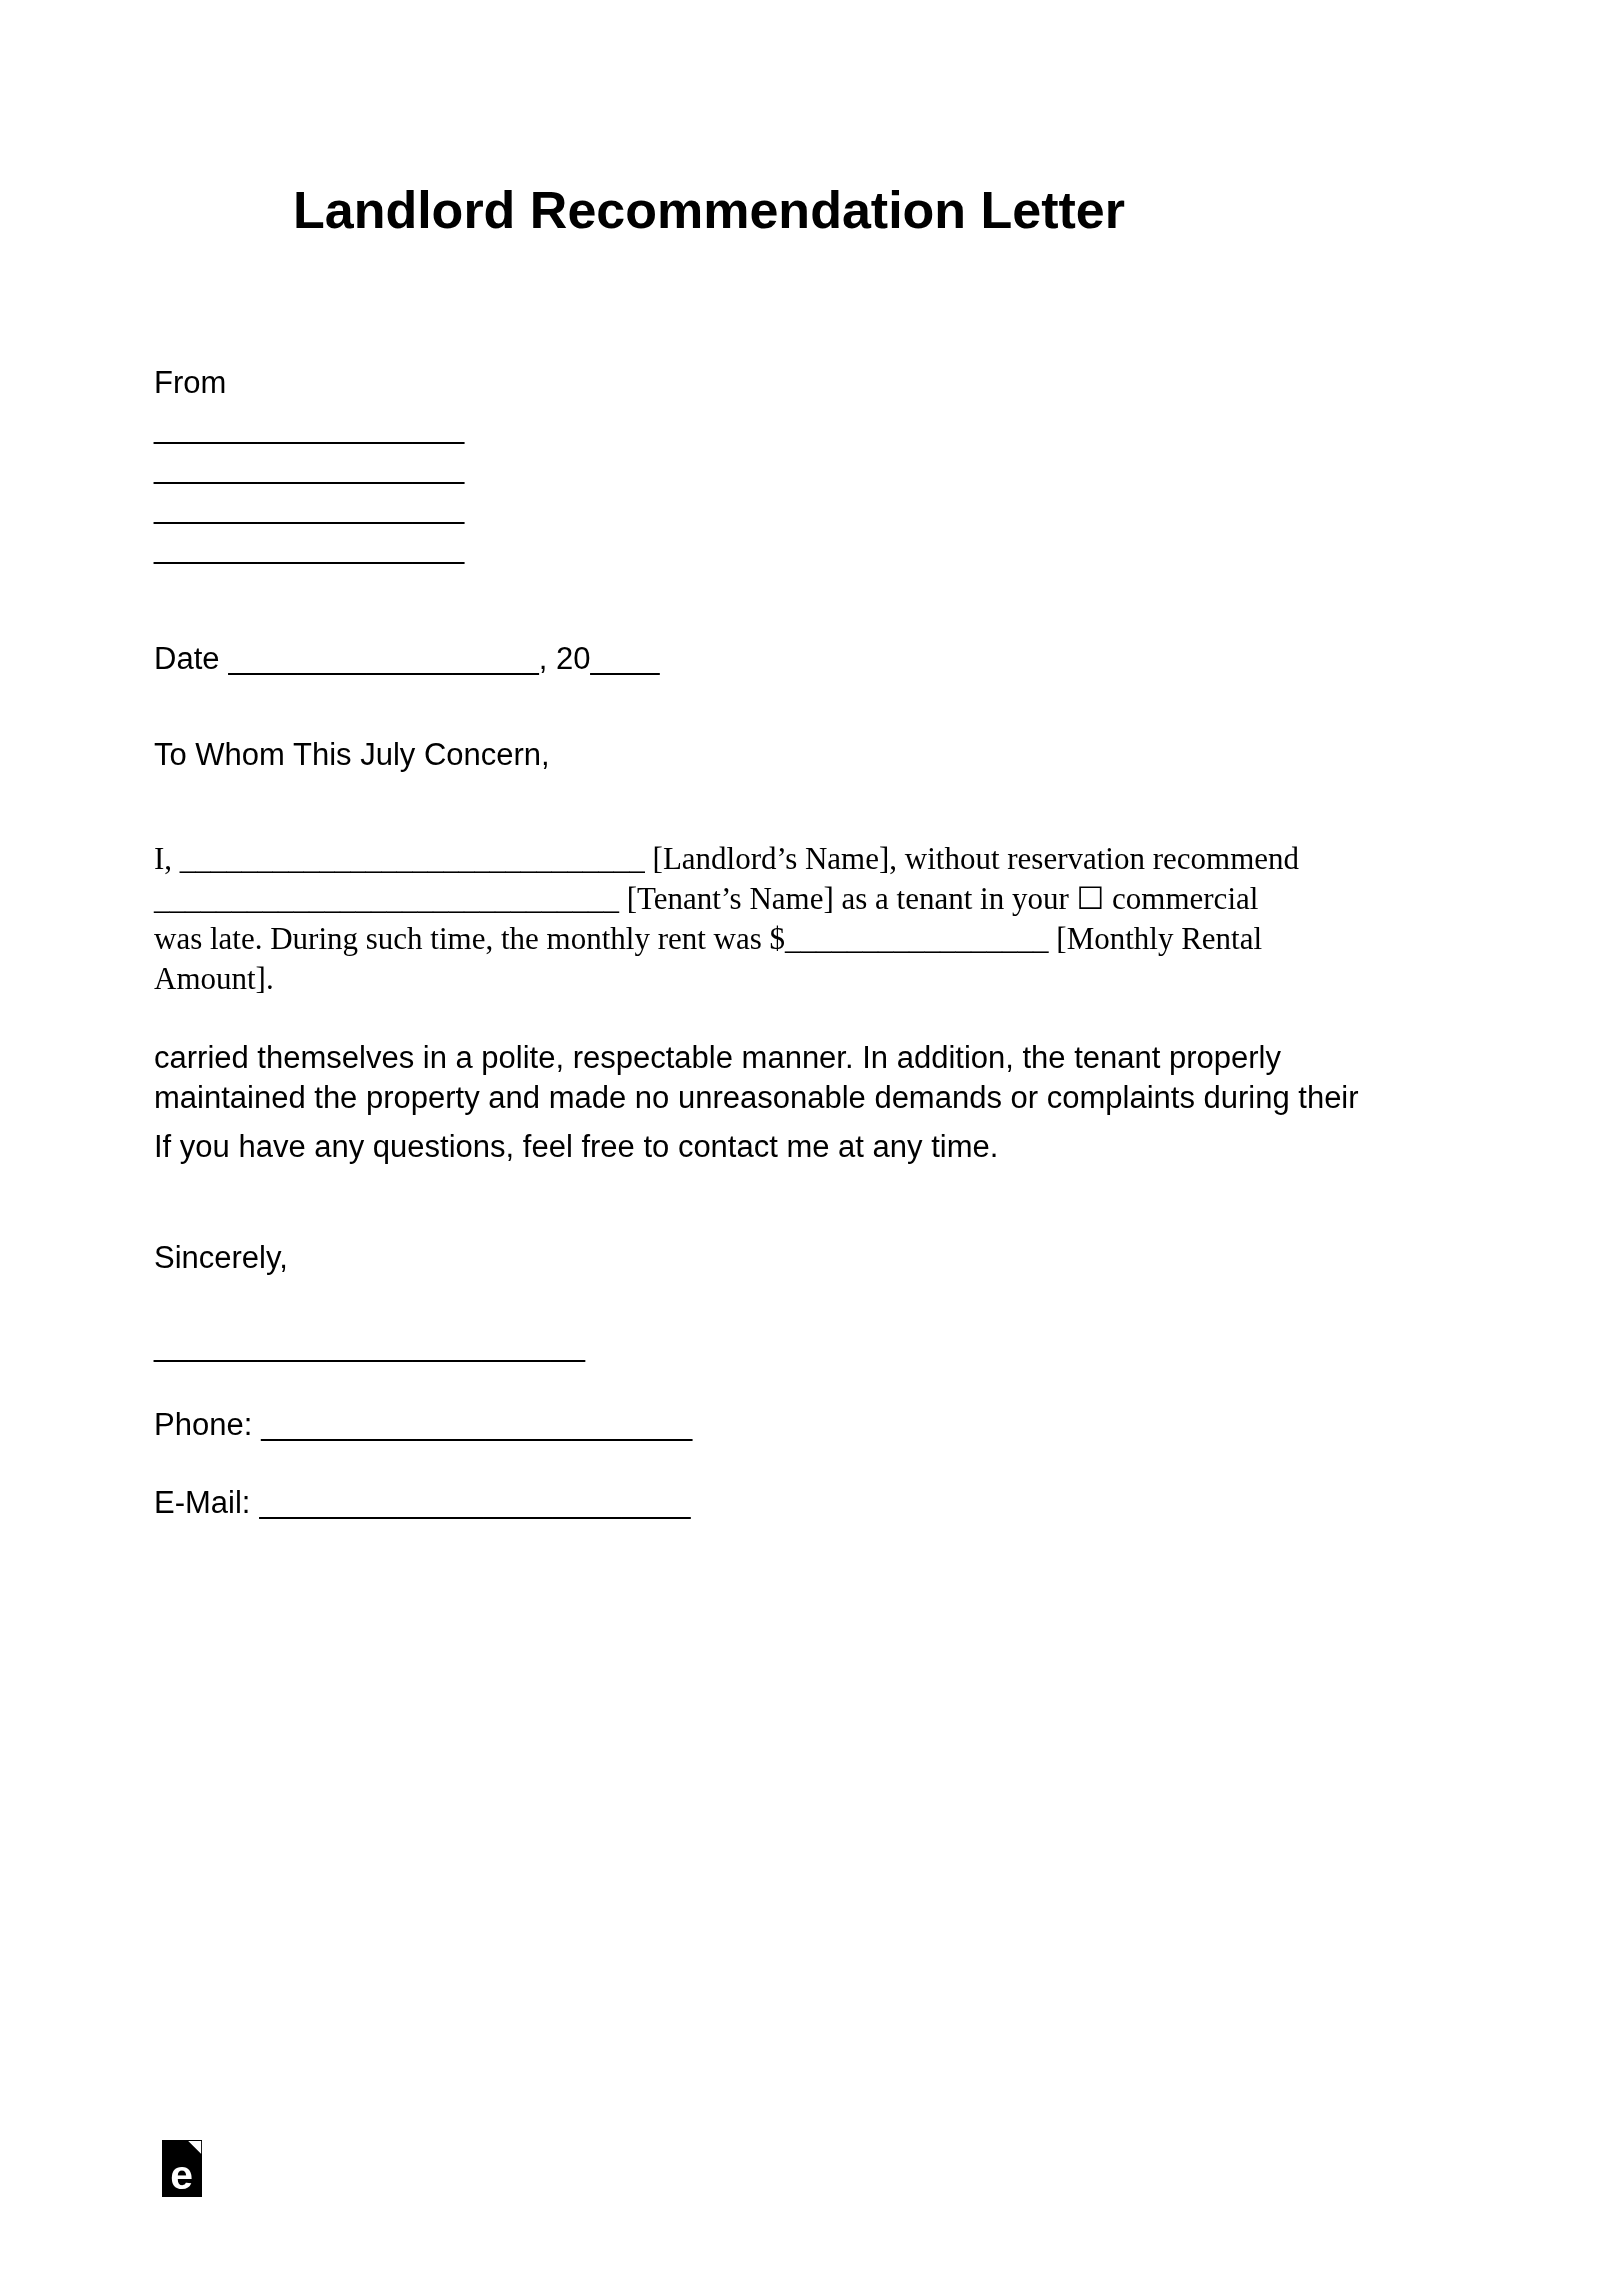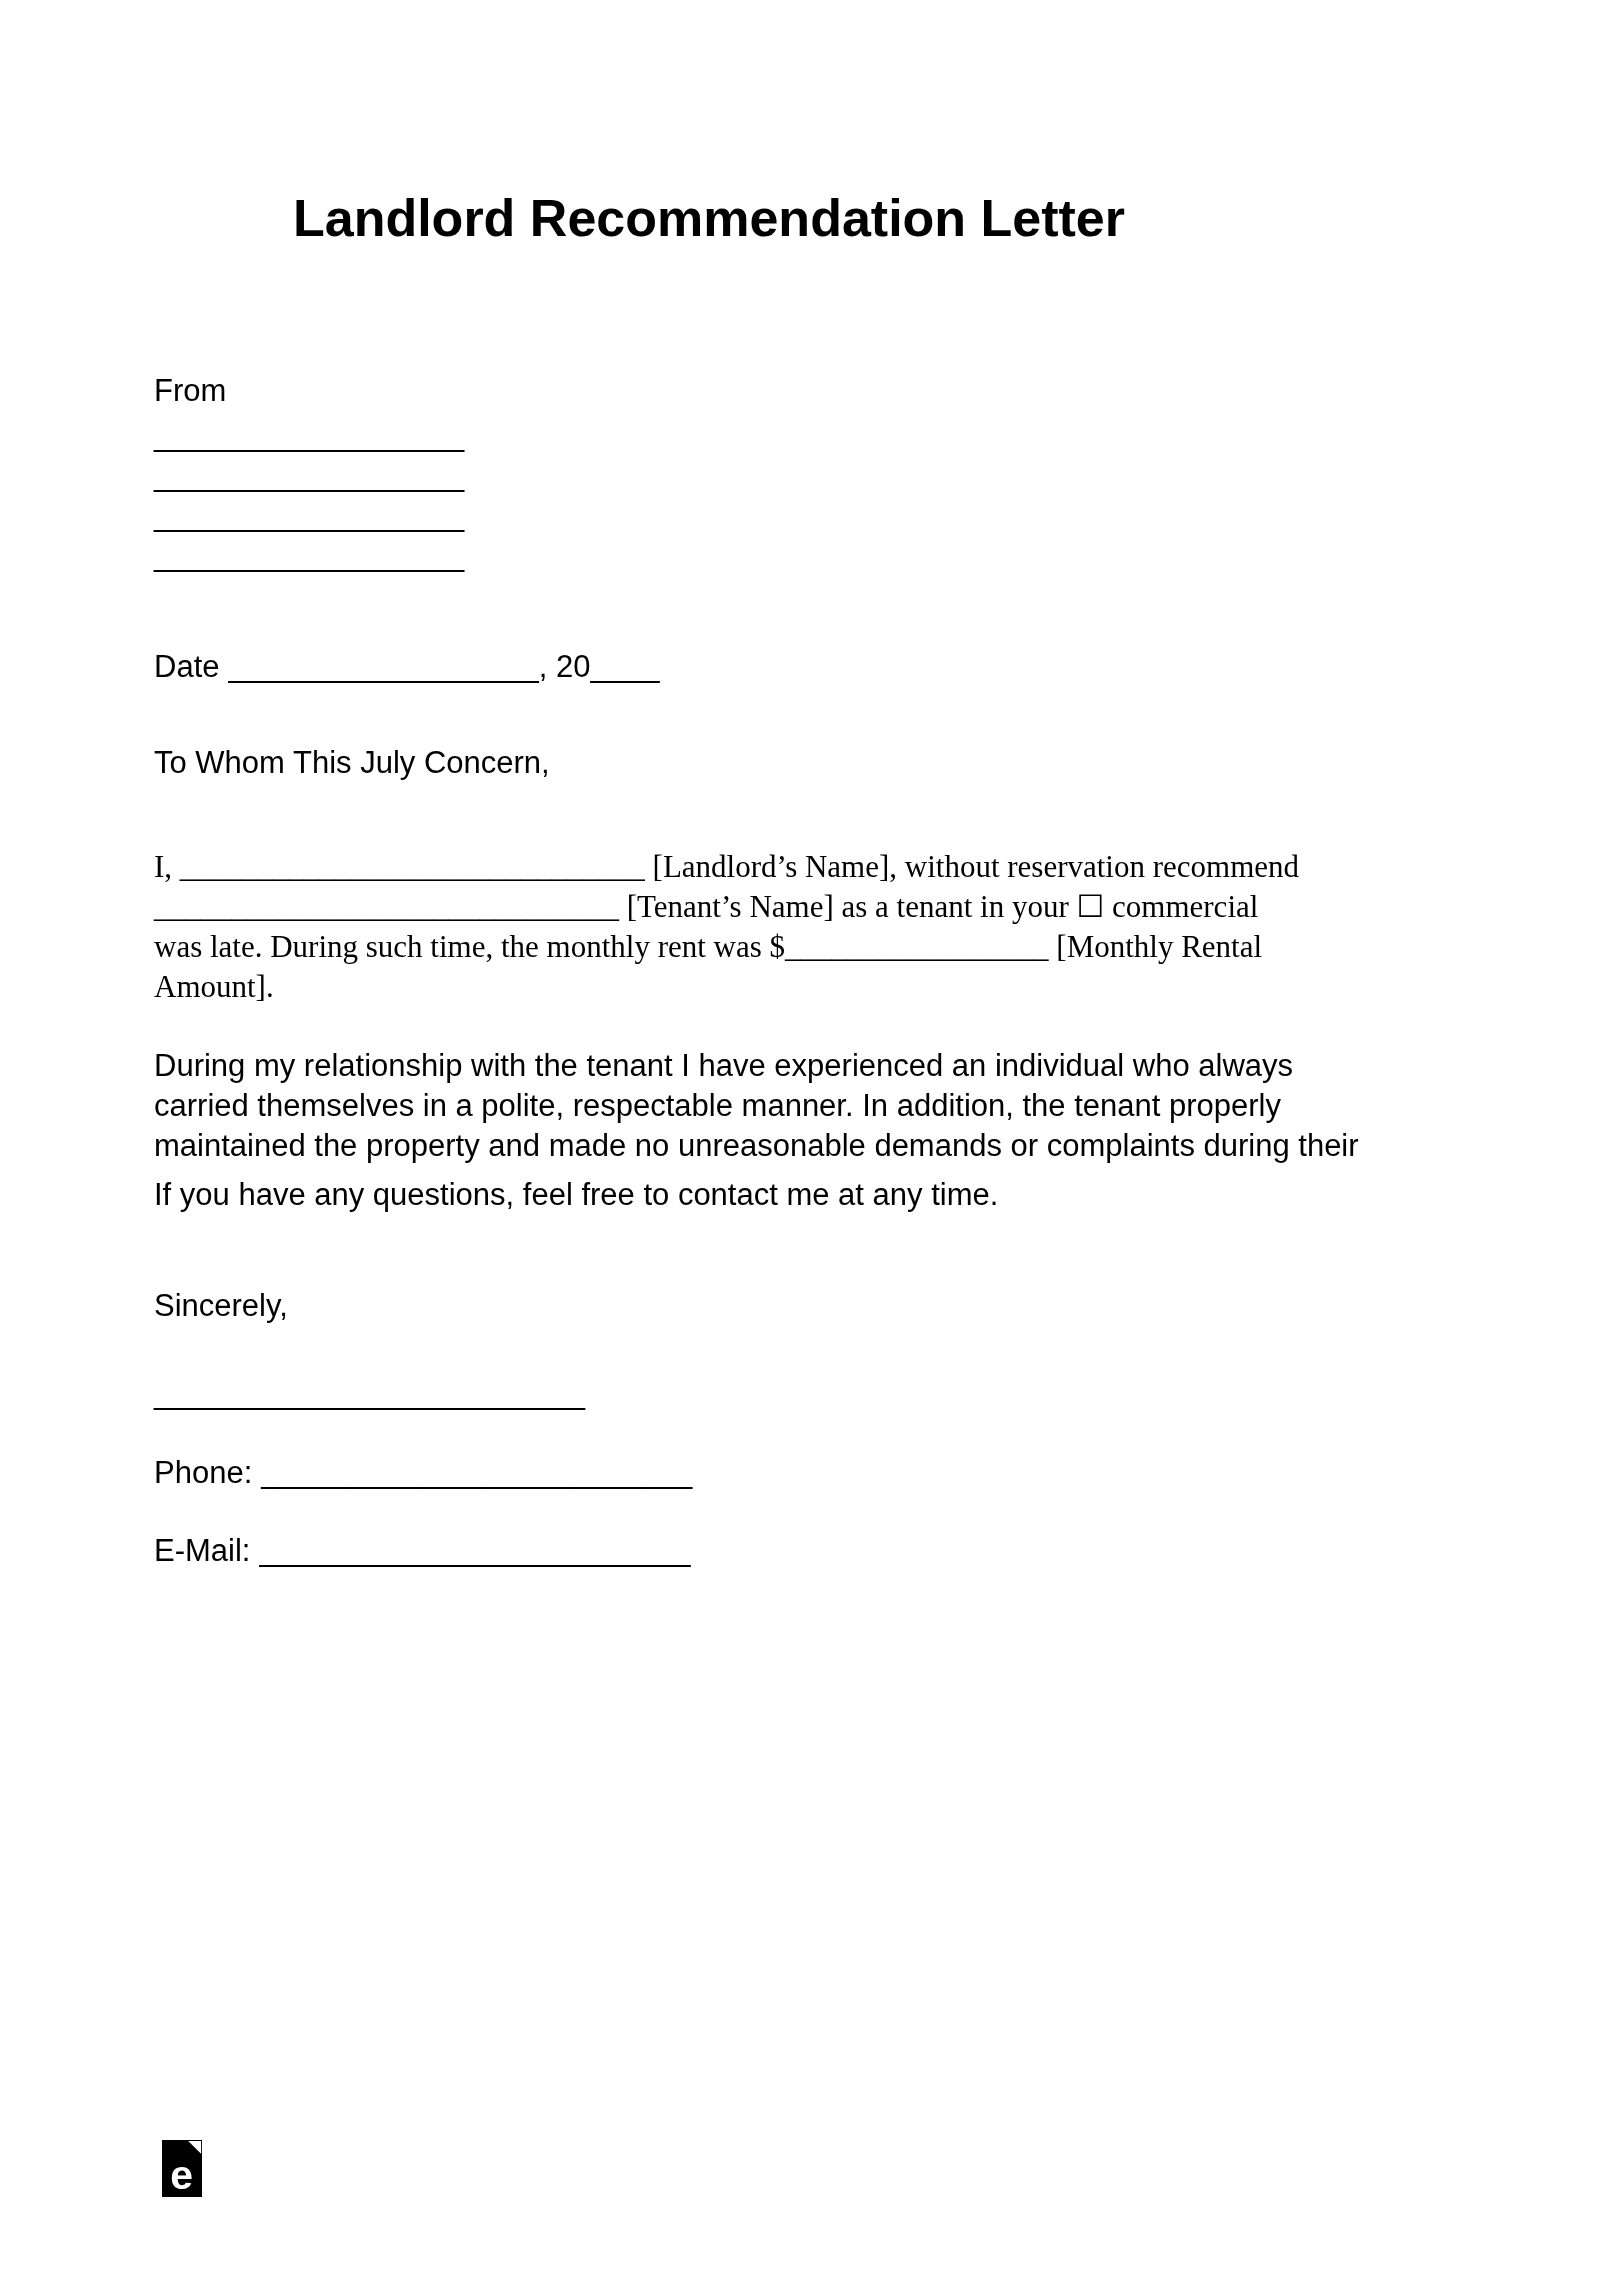--- a/index.html
+++ b/index.html
@@ -10,21 +10,21 @@
   .page {
     position: relative;
     width: 1407px;
     height: 2293px;
     background: #ffffff;
     color: #000000;
     font-family: "Liberation Sans", "DejaVu Sans", sans-serif;
     font-size: 31px;
     line-height: 40px;
     box-sizing: border-box;
-    padding: 8px 143px 0 154px;
+    padding: 0 143px 0 154px;
     overflow: hidden;
   }
   .title {
     font-size: 52px;
     line-height: 63px;
     font-weight: bold;
     text-align: center;
     margin: 179px 0 0 0;
   }
   .line { white-space: nowrap; }
@@ -70,21 +70,20 @@
   <div class="line salutation">To Whom This July Concern,</div>
 
   <div class="para1">
     <div class="line">I, ______________________________ [Landlord’s Name], without reservation recommend</div>
     <div class="line">______________________________ [Tenant’s Name] as a tenant in your ☐ commercial</div>
     <div class="line">was late. During such time, the monthly rent was $_________________ [Monthly Rental</div>
     <div class="line">Amount].</div>
   </div>
 
   <div class="para2">
-    <div class="line">During my relationship with the tenant I have experienced an individual who always</div>
     <div class="line">carried themselves in a polite, respectable manner. In addition, the tenant properly</div>
     <div class="line">maintained the property and made no unreasonable demands or complaints during their</div>
   </div>
 
   <div class="line closing">If you have any questions, feel free to contact me at any time.</div>
 
   <div class="line valediction">Sincerely,</div>
 
   <div class="line sig-line">_________________________</div>
 

